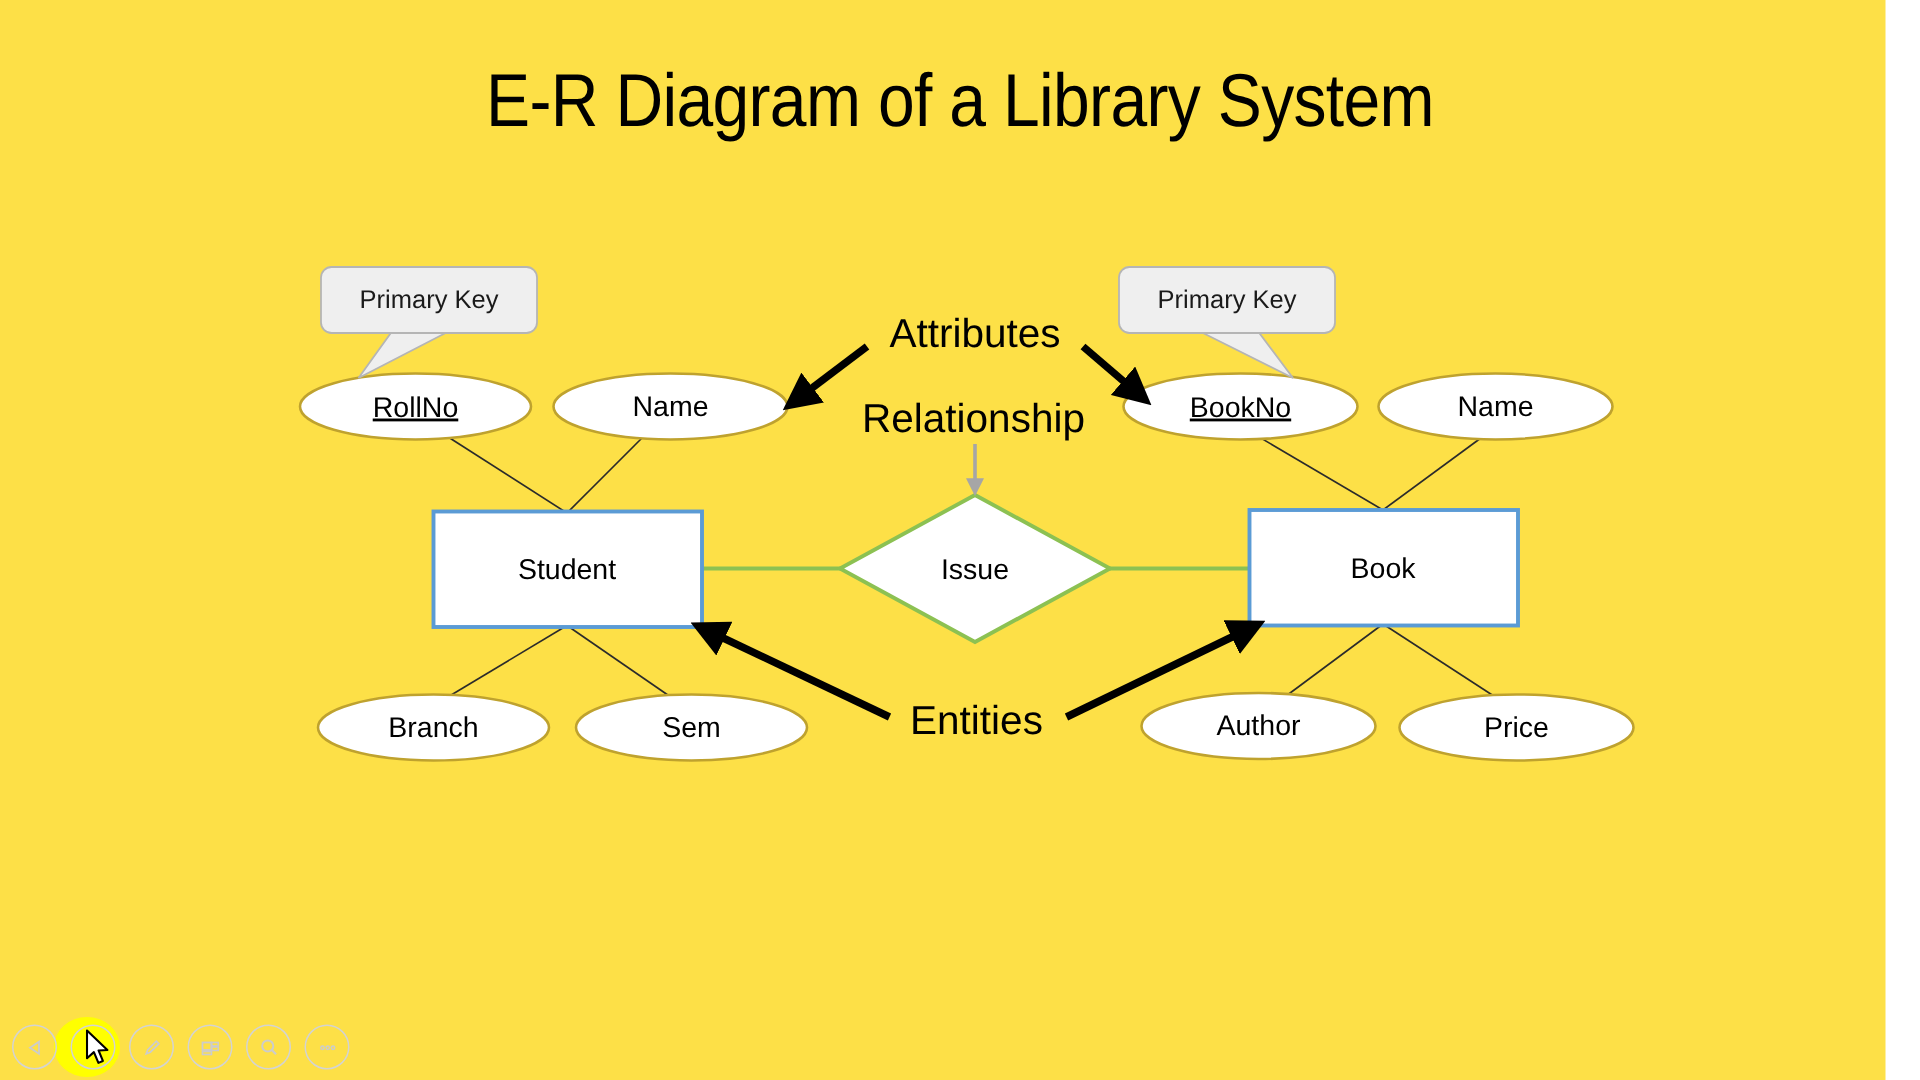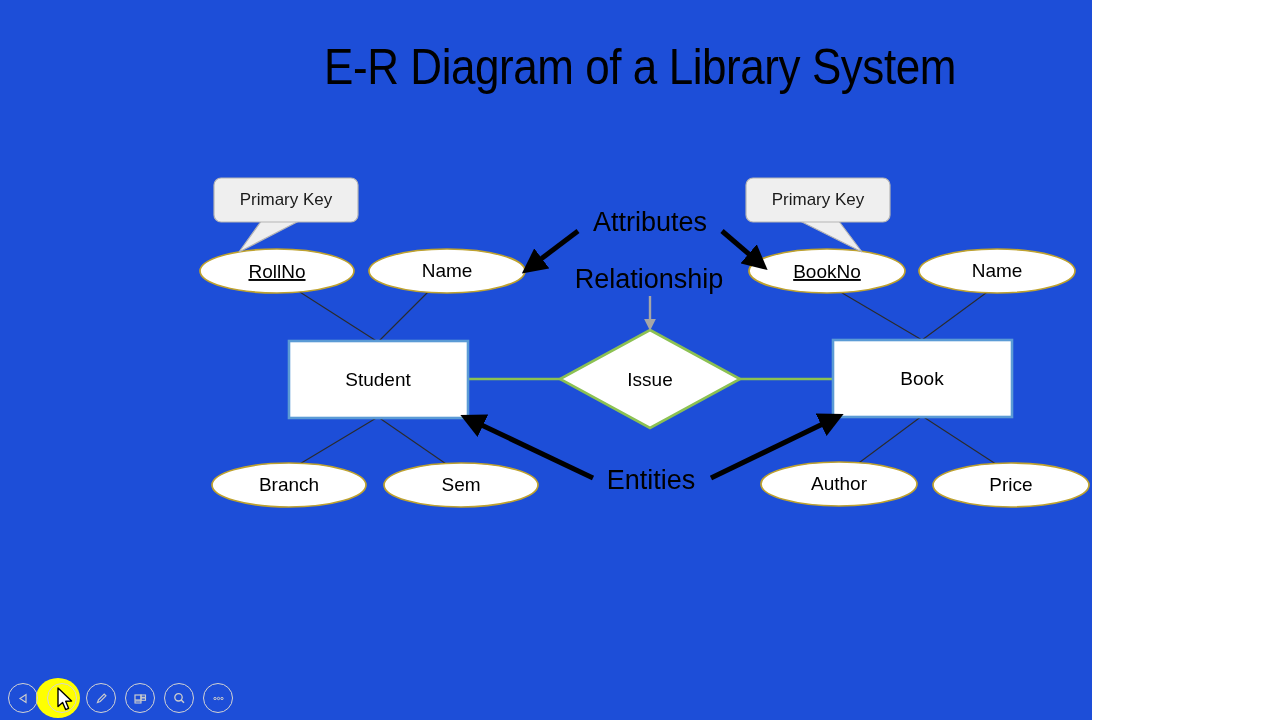--- a/index.html
+++ b/index.html
@@ -2,23 +2,23 @@
 <html><head>
 <meta charset="utf-8">
 <style>
   html, body {
     margin: 0;
     padding: 0;
     background: #ffffff;
   }
   #stage {
     position: relative;
-    width: 1092px;
+    width: 1257px;
     height: 720px;
-    background: #1d4ed8;
+    background: #fde047;
     overflow: hidden;
     font-family: "Liberation Sans", sans-serif;
   }
   #slide-title {
     position: absolute;
     left: 0;
     top: 38px;
     width: 1280px;
     text-align: center;
     font-family: "Liberation Sans", sans-serif;

